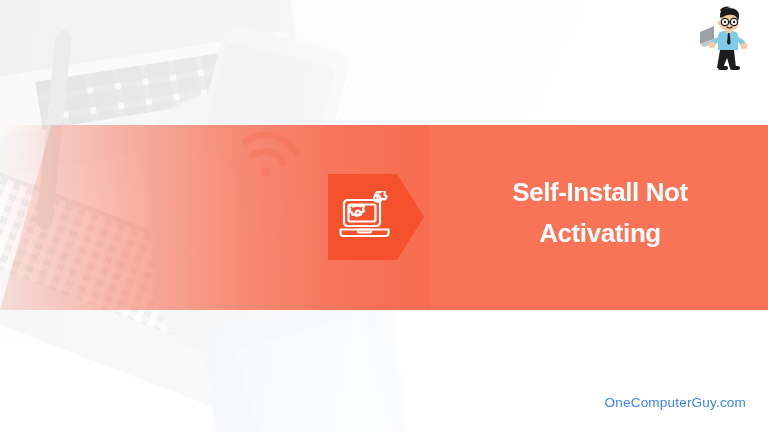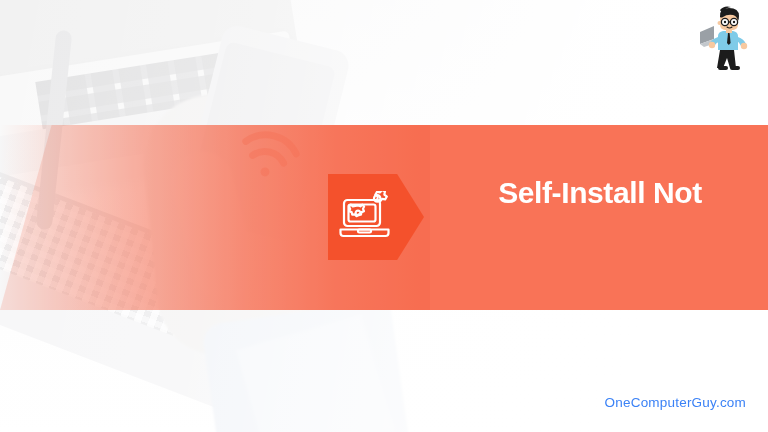--- a/index.html
+++ b/index.html
@@ -191,21 +191,21 @@
 
   
   .headline {
     position: absolute;
     left: 452px; top: 172px;
     width: 296px;
     text-align: center;
     color: #ffffff;
     font-family: "Liberation Sans", sans-serif;
     font-weight: bold;
-    font-size: 30px;
+    font-size: 26px;
     line-height: 41px;
     letter-spacing: -0.4px;
   }
   .headline .l1, .headline .l2 { display: block; white-space: nowrap; }
 
   
   .watermark {
     position: absolute;
     right: 22px; bottom: 22px;
     color: #3b82f6;
@@ -278,20 +278,21 @@
         <path d="M0 -7.6 l2.4 .9 2 -1.6 1.7 1.9 -1.1 2.3 1 2.3 -2.4 .9 -.6 2.5 -2.5 -.2
                  -1.9 1.7 -1.9 -1.7 -2.5 .2 -.6 -2.5 -2.4 -.9 1 -2.3 -1.1 -2.3 1.7 -1.9
                  2 1.6 z"></path>
         <circle cx="0" cy="0" r="2.4"></circle>
       </g>
     </svg>
   </div>
 
   <div class="headline">
     <span class="l1">Self-Install Not</span>
+    <span class="l2">Activating</span>
   </div>
 
   <div class="watermark">OneComputerGuy.com</div>
 
   <svg class="mascot" viewBox="0 0 58 66">
 
     <g>
       <polygon points="2,26 16,20 16,33 2,38" fill="#9AA0A6"></polygon>
       <polygon points="2,38 16,33 21,36 6,41" fill="#C2C7CC"></polygon>
     </g>

